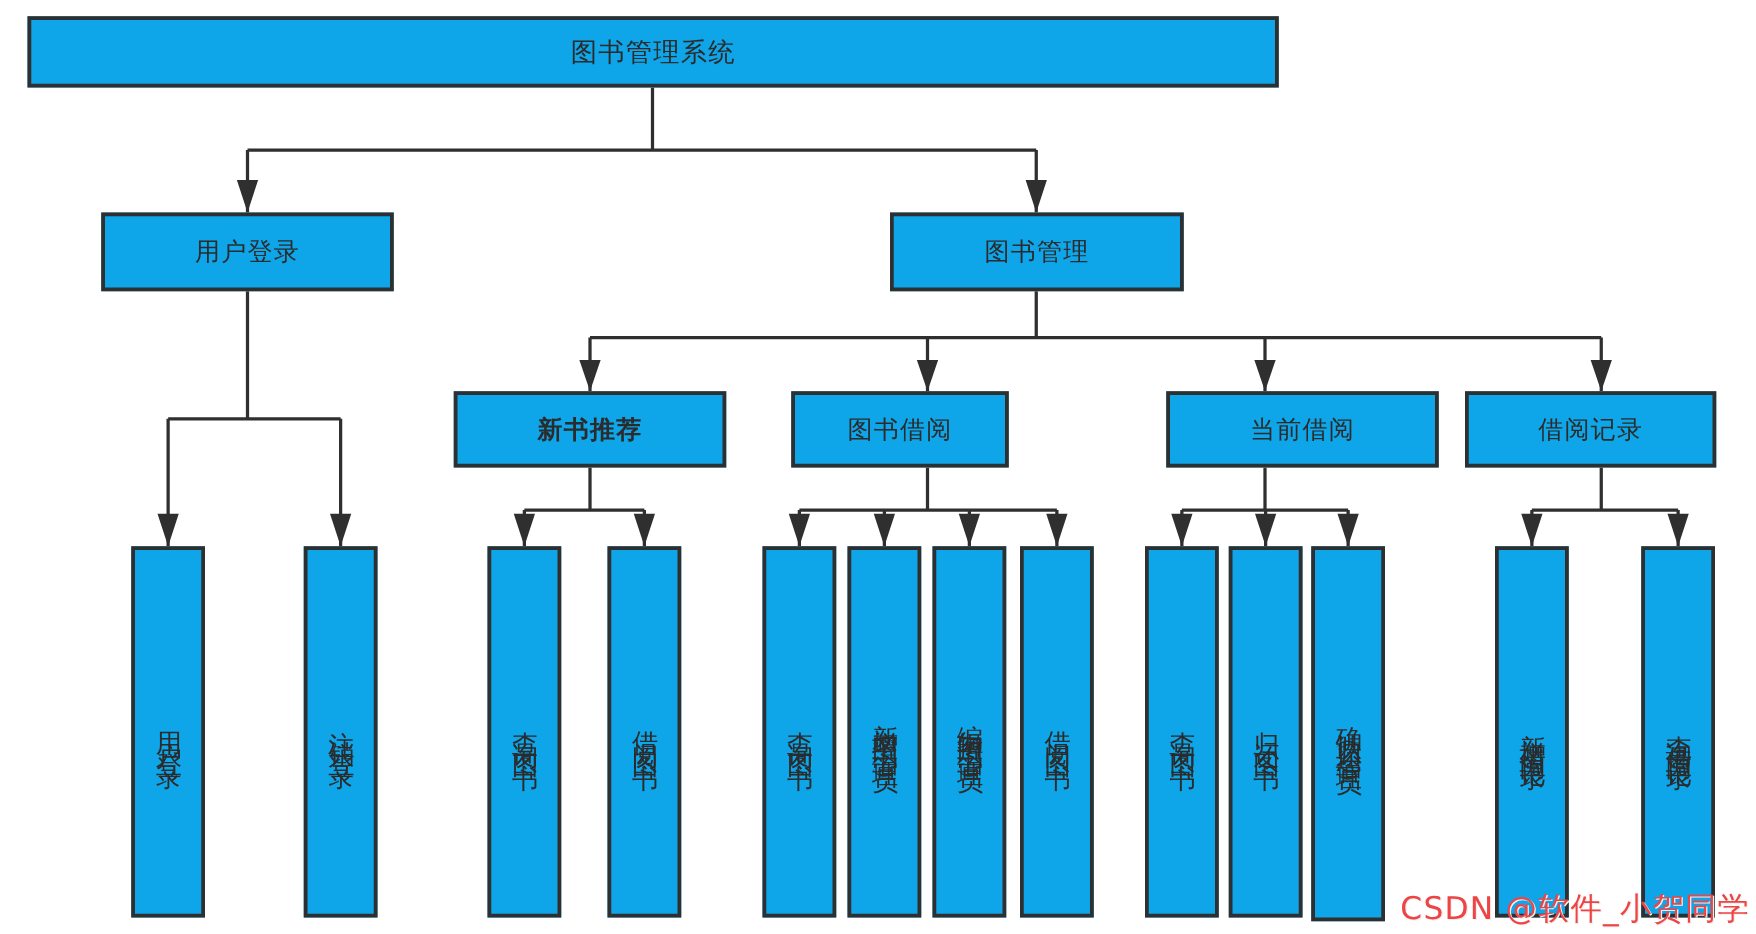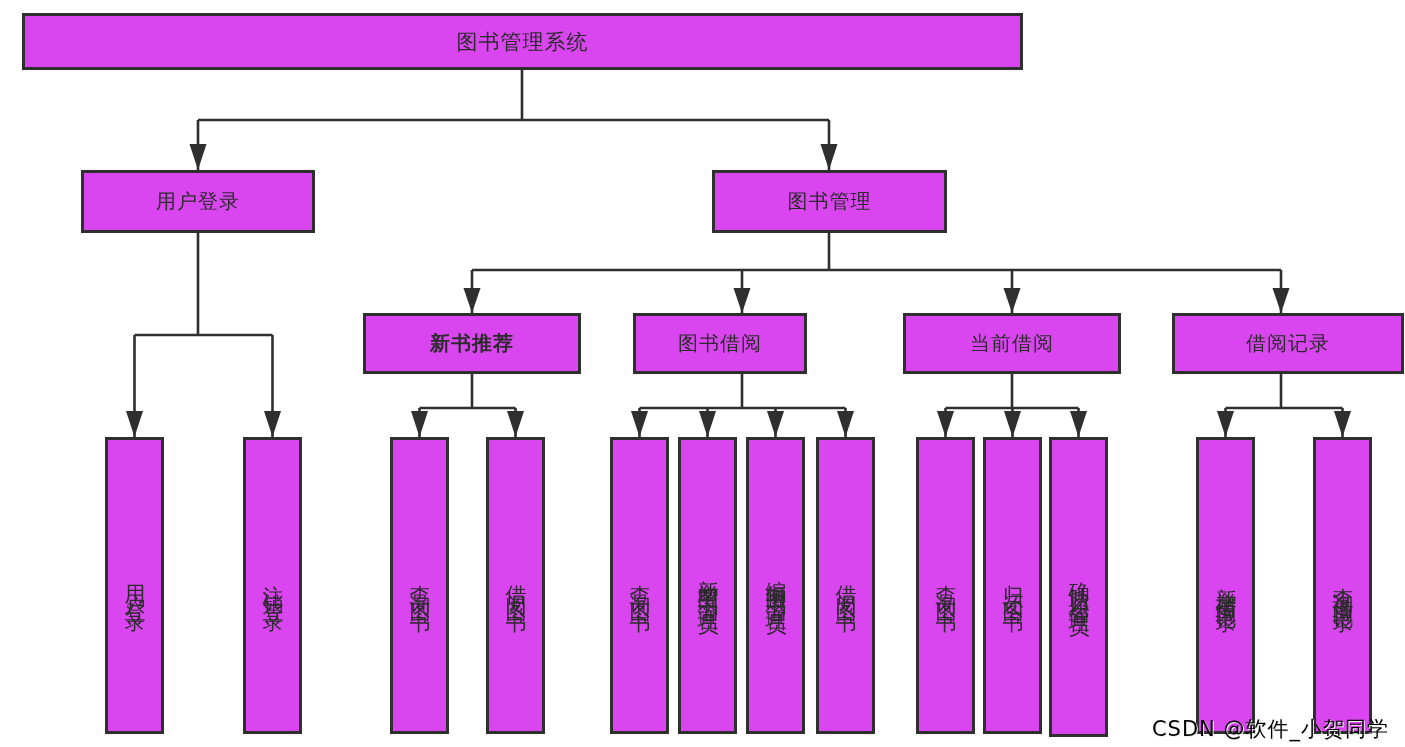--- a/index.html
+++ b/index.html
@@ -9,45 +9,45 @@
     width:1405px;height:747px;
     background:#ffffff;
     overflow:hidden;
   }
   .wires{position:absolute;left:0;top:0;width:1405px;height:747px;}
   .wires path{stroke:#2f2f2f;stroke-width:2.6;fill:none;}
   .wires polygon{fill:#2f2f2f;stroke:none;}
   .node{
     position:absolute;
     box-sizing:border-box;
-    background:#d946ef;
+    background:#0ea5e9;
     border:3px solid #2f2f2f;
     display:flex;
     align-items:center;
     justify-content:center;
     color:#2b2b2b;
     text-align:center;
   }
   .root-node{font-size:21px;letter-spacing:1px;}
   .branch{font-size:20px;letter-spacing:1px;}
   .leaf{
     writing-mode:vertical-rl;
     text-orientation:mixed;
     font-size:21px;
     letter-spacing:9px;
     line-height:1;
     padding:4px 0;
   }
   .leaf.dense{letter-spacing:5px;}
   .watermark{
     position:absolute;
-    right:16px;
+    right:5px;
     bottom:4px;
-    font-size:21px;
-    color:#000000;
+    font-size:25px;
+    color:#ef4444;
     text-shadow:1px 1px 0 #efefef;
     letter-spacing:1px;
     white-space:nowrap;
   }
 </style>
 </head>
 <body>
 
 <div class="canvas">
 
@@ -100,24 +100,24 @@
   <div class="node branch" style="left:712px;top:170px;width:235px;height:63px;">
     <span>图书管理</span>
   </div>
 
   <div class="node branch" style="left:363px;top:313px;width:218px;height:61px;font-weight:bold;">
     <span>新书推荐</span>
   </div>
   <div class="node branch" style="left:633px;top:313px;width:174px;height:61px;">
     <span>图书借阅</span>
   </div>
-  <div class="node branch" style="left:903px;top:313px;width:218px;height:61px;">
+  <div class="node branch" style="left:933px;top:313px;width:218px;height:61px;">
     <span>当前借阅</span>
   </div>
-  <div class="node branch" style="left:1172px;top:313px;width:232px;height:61px;">
+  <div class="node branch" style="left:1172px;top:313px;width:201px;height:61px;">
     <span>借阅记录</span>
   </div>
 
   <div class="node leaf" style="left:105px;top:437px;width:59px;height:297px;">
     <span>用户登录</span>
   </div>
   <div class="node leaf" style="left:243px;top:437px;width:59px;height:297px;">
     <span>注销登录</span>
   </div>
 

